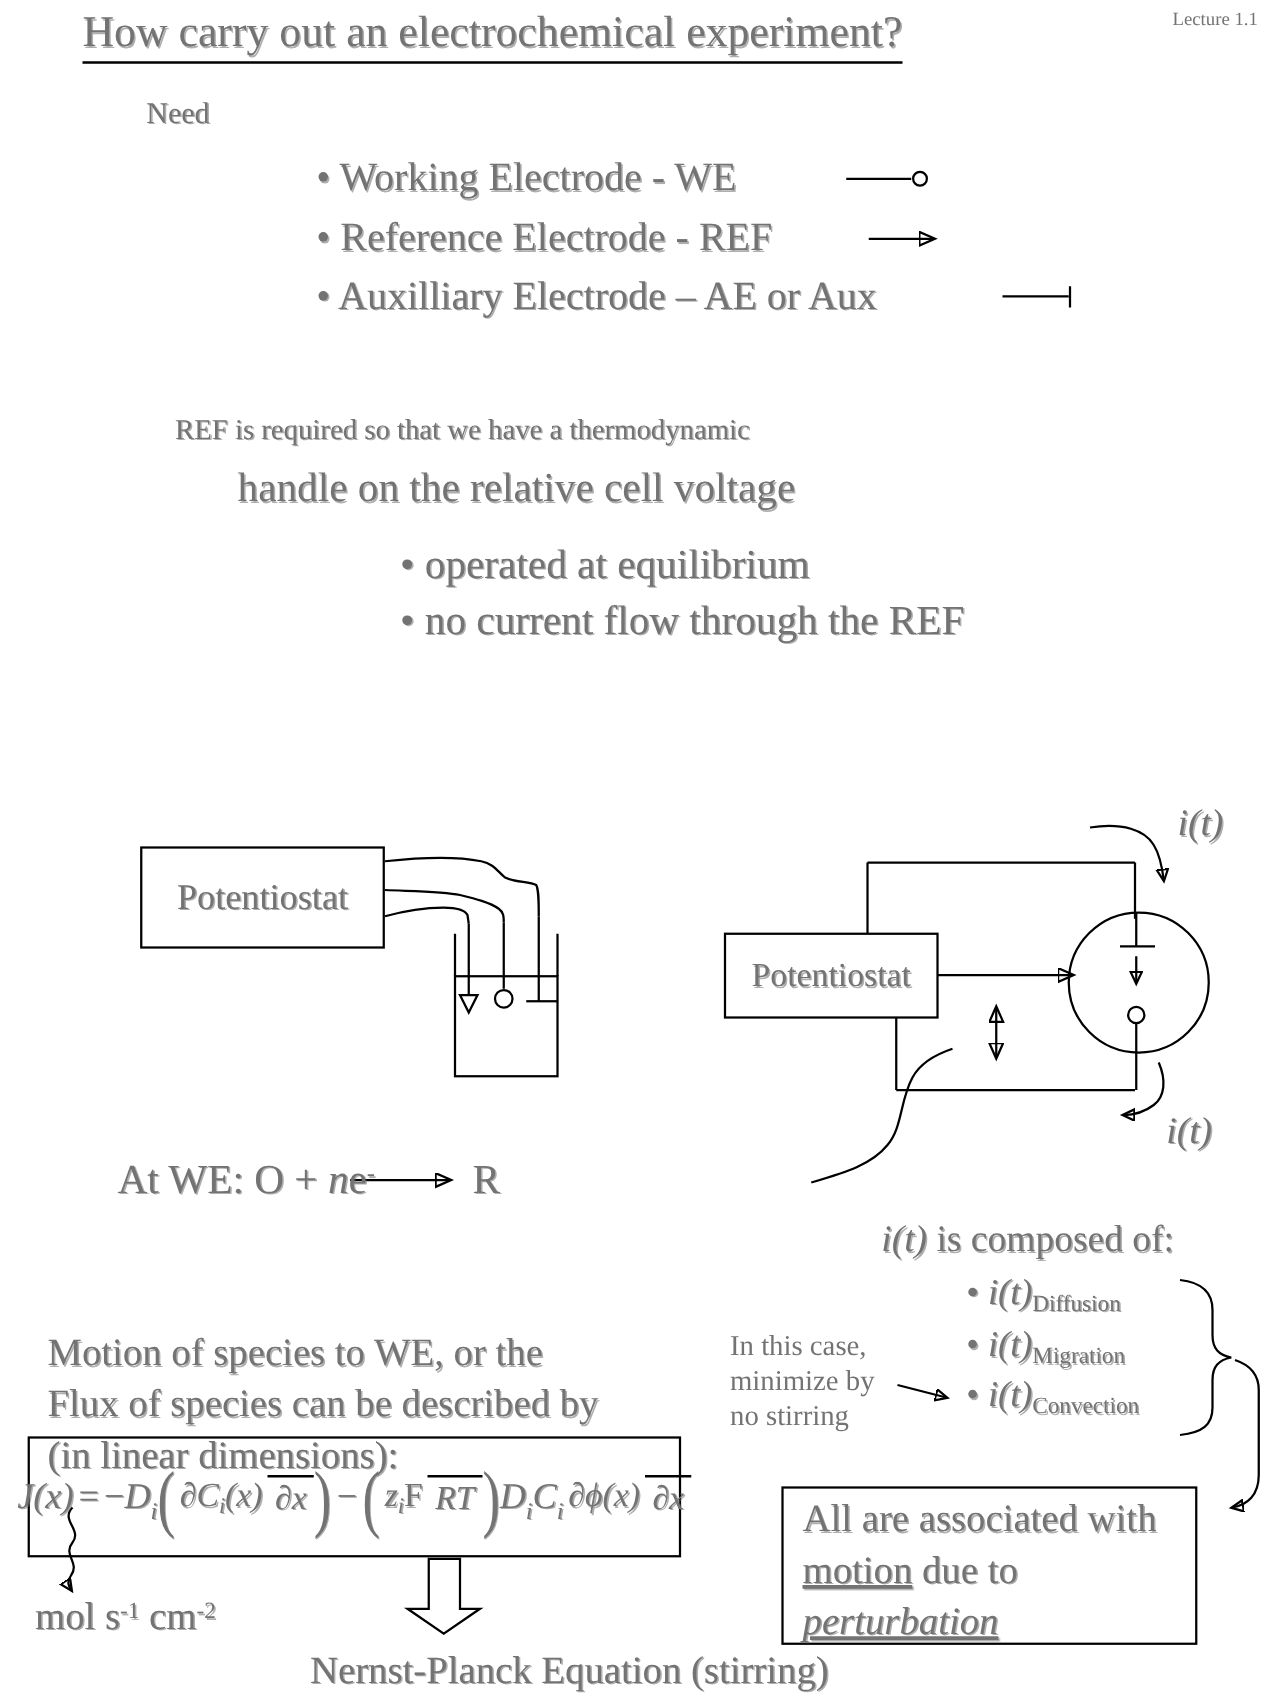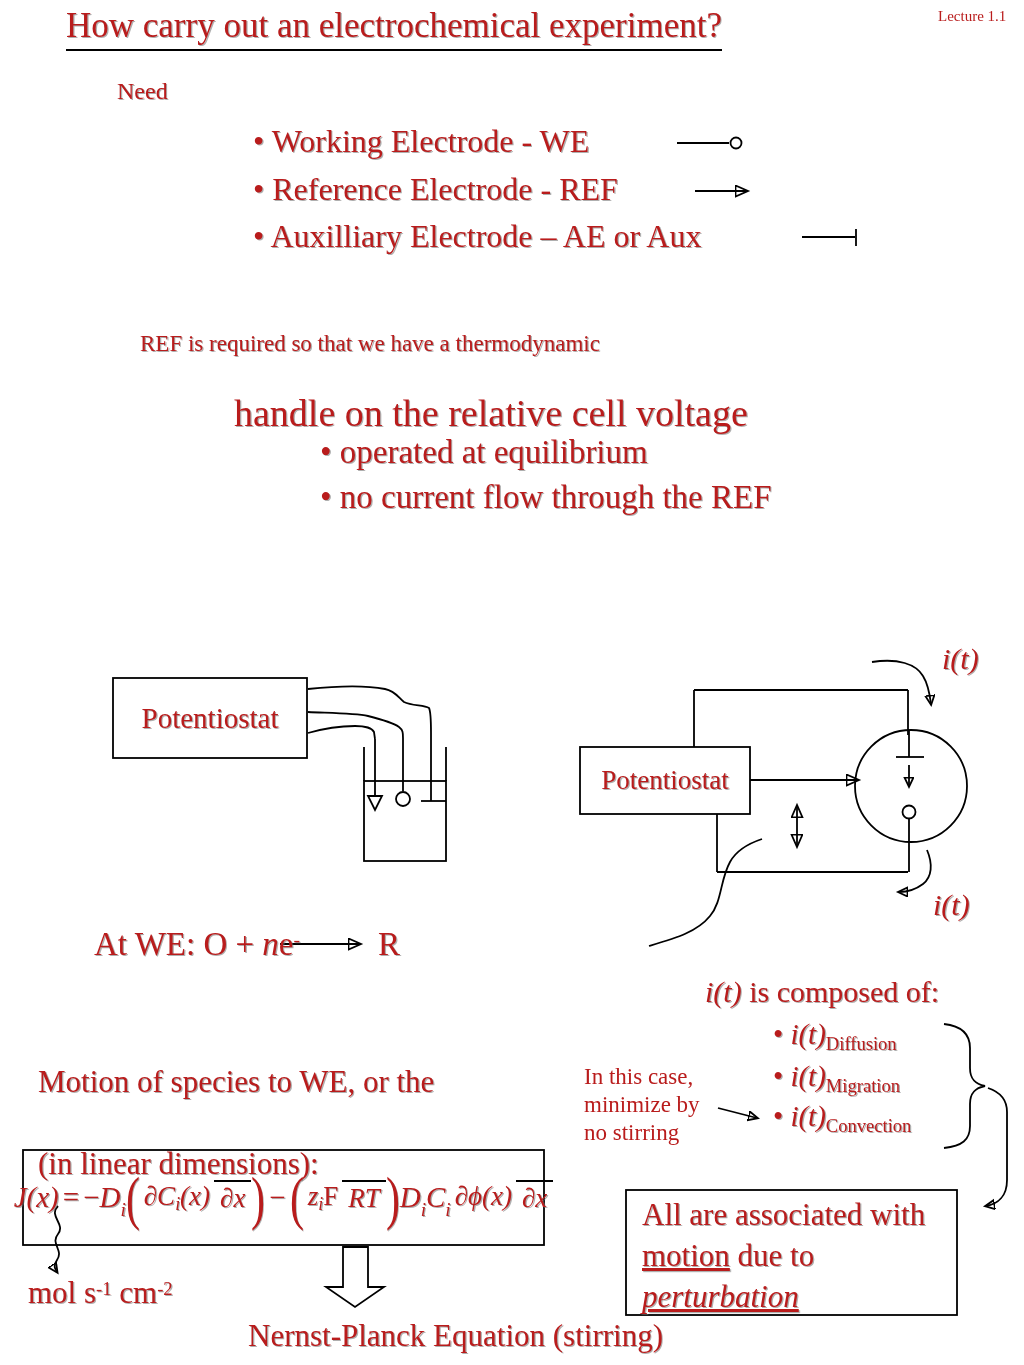--- a/index.html
+++ b/index.html
@@ -1,32 +1,32 @@
 <!DOCTYPE html>
 <html><head>
 <meta charset="utf-8">
 <style>
   html,body{margin:0;padding:0;background:#fff;}
   .slide{position:relative;width:1024px;height:1365px;background:#fff;overflow:hidden;
-         font-family:"Liberation Serif","DejaVu Serif",serif;color:#b91c1c;}
+         font-family:"Liberation Serif","DejaVu Serif",serif;color:#737373;}
   .abs{position:absolute;white-space:nowrap;}
   .sh{text-shadow:1.2px 1.2px 0 rgba(110,110,110,0.55);}
   .it{font-style:italic;}
   .subtxt{font-size:0.64em;vertical-align:-0.3em;}
   .suptxt{font-size:0.6em;vertical-align:0.45em;}
   .art{position:absolute;left:0;top:0;z-index:1;}
   .art line,.art path,.art rect,.art circle,.art polygon{stroke:#000;stroke-width:1.8;fill:none;}
   .txt{z-index:2;}
   .title{left:66px;top:6px;font-size:35px;border-bottom:2px solid #000;padding-bottom:3px;}
   .lecture{left:938px;top:8px;font-size:15px;}
   .need{left:117px;top:78px;font-size:24px;}
   .bi{font-size:32px;}
   .bi1{left:253px;top:123px;} .bi2{left:253px;top:171px;} .bi3{left:253px;top:218px;}
   .ref1{left:140px;top:331px;font-size:23px;}
-  .ref2{left:190px;top:391px;font-size:38px;margin-left:44px;}
+  .ref2{left:190px;top:373px;font-size:33px;}
   .refb{font-size:33px;} .refb1{left:320px;top:434px;} .refb2{left:320px;top:479px;}
   .thus{left:83px;top:542px;font-size:33px;}
   .potl{left:113px;top:678px;width:194px;height:80px;display:flex;align-items:center;justify-content:center;font-size:29px;}
   .potr{left:580px;top:747px;width:170px;height:67px;display:flex;align-items:center;justify-content:center;font-size:27px;}
   .reaction{left:94px;top:926px;font-size:33px;text-align:right;}
   .reactr{left:378px;top:926px;font-size:33px;}
   .control{left:469px;top:933px;font-size:33px;}
   .ittop{left:942px;top:642px;font-size:30px;}
   .itbot{left:933px;top:888px;font-size:30px;}
   .mo{font-size:31px;margin-top:48px;} .mo1{left:38px;top:1016px;} .mo2{left:38px;top:1057px;} .mo3{left:38px;top:1098px;}
@@ -176,20 +176,21 @@
   <div class="abs txt ittop it sh">i(t)</div>
   <div class="abs txt itbot it sh">i(t)</div>
 
   <div class="abs txt reaction sh">
     <span>At WE: O + </span><span class="it">n</span><span>e</span><span class="suptxt">-</span>
   </div>
   <div class="abs txt reactr sh">R</div>
 
 
   <div class="abs txt mo mo1 sh">Motion of species to WE, or the</div>
+  <div class="abs txt mo mo2 sh">Flux of species can be described by</div>
   <div class="abs txt mo mo3 sh">(in linear dimensions):</div>
 
   <div class="abs txt comph sh">
     <span class="it">i(t)</span><span> is composed of:</span>
   </div>
 
   <div class="abs txt cb cb1 sh">
     <span>•</span>
     <span class="it">i(t)</span><span class="subtxt">Diffusion</span>
   </div>

